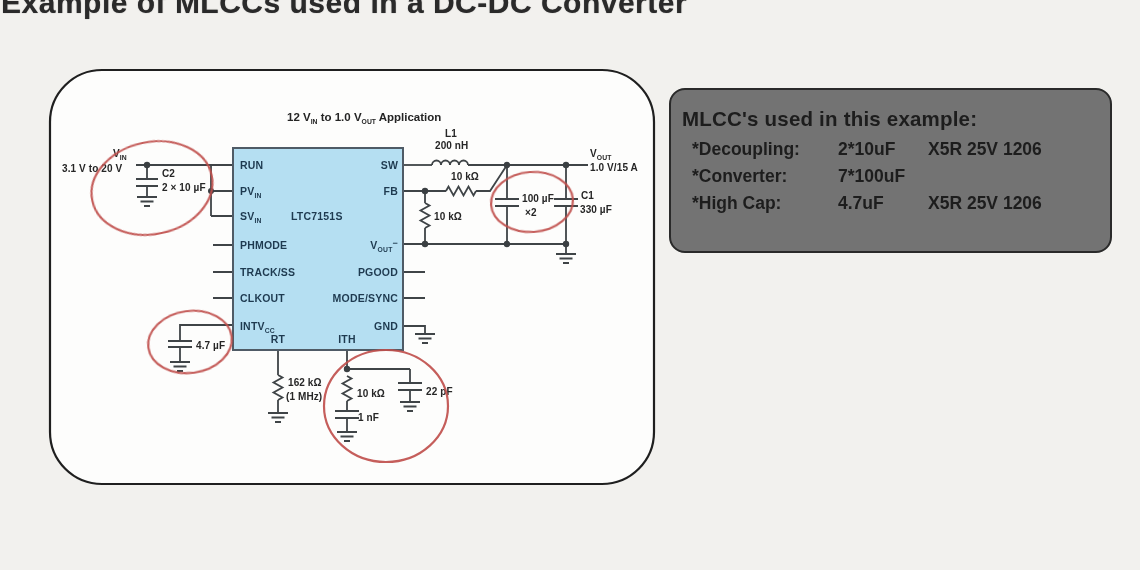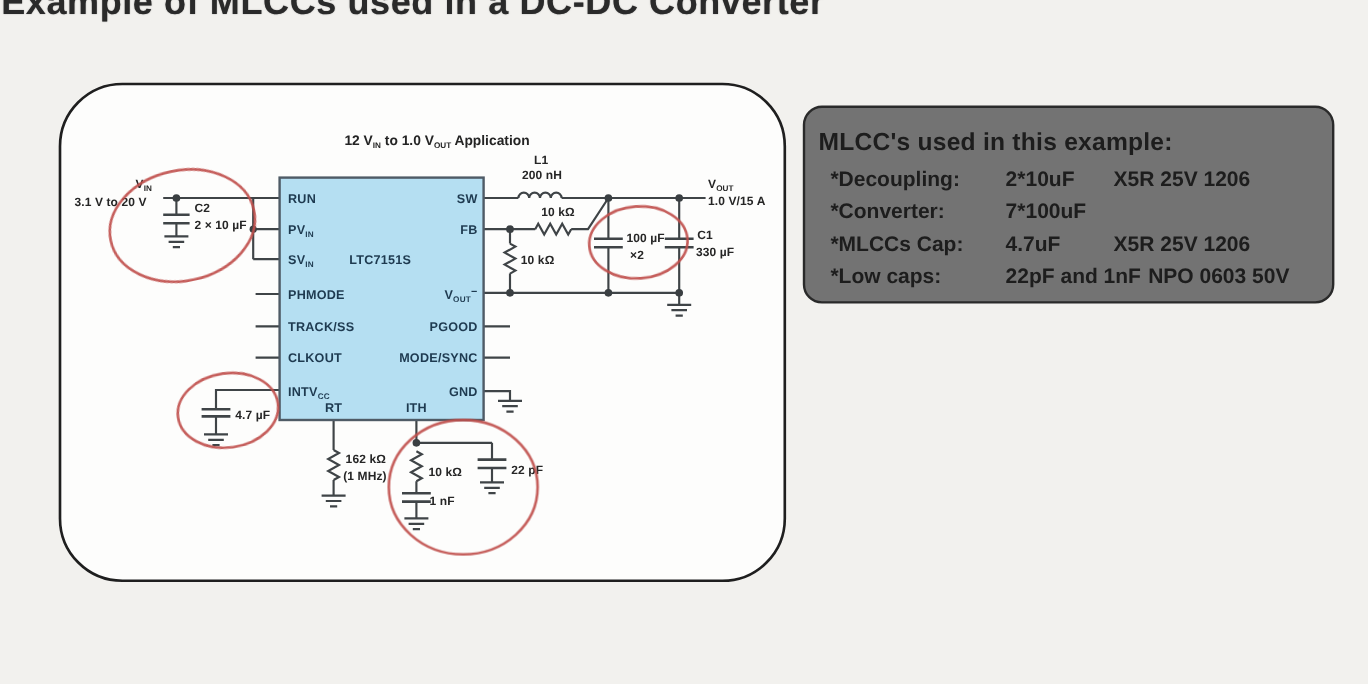--- a/index.html
+++ b/index.html
@@ -171,22 +171,17 @@
   <div class="info-row">
     <span class="lab">*Decoupling:</span>
     <span class="val">2*10uF</span>
     <span class="spec">X5R 25V 1206</span>
   </div>
   <div class="info-row">
     <span class="lab">*Converter:</span>
     <span class="val">7*100uF</span>
   </div>
   <div class="info-row">
-    <span class="lab">*MLCCs Cap:</span>
+    <span class="lab">*High Cap:</span>
     <span class="val">4.7uF</span>
     <span class="spec">X5R 25V 1206</span>
-  </div>
-  <div class="info-row">
-    <span class="lab">*Low caps:</span>
-    <span class="val">22pF and 1nF</span>
-    <span class="spec">NPO 0603 50V</span>
   </div>
 </div>
 
 </body></html>

